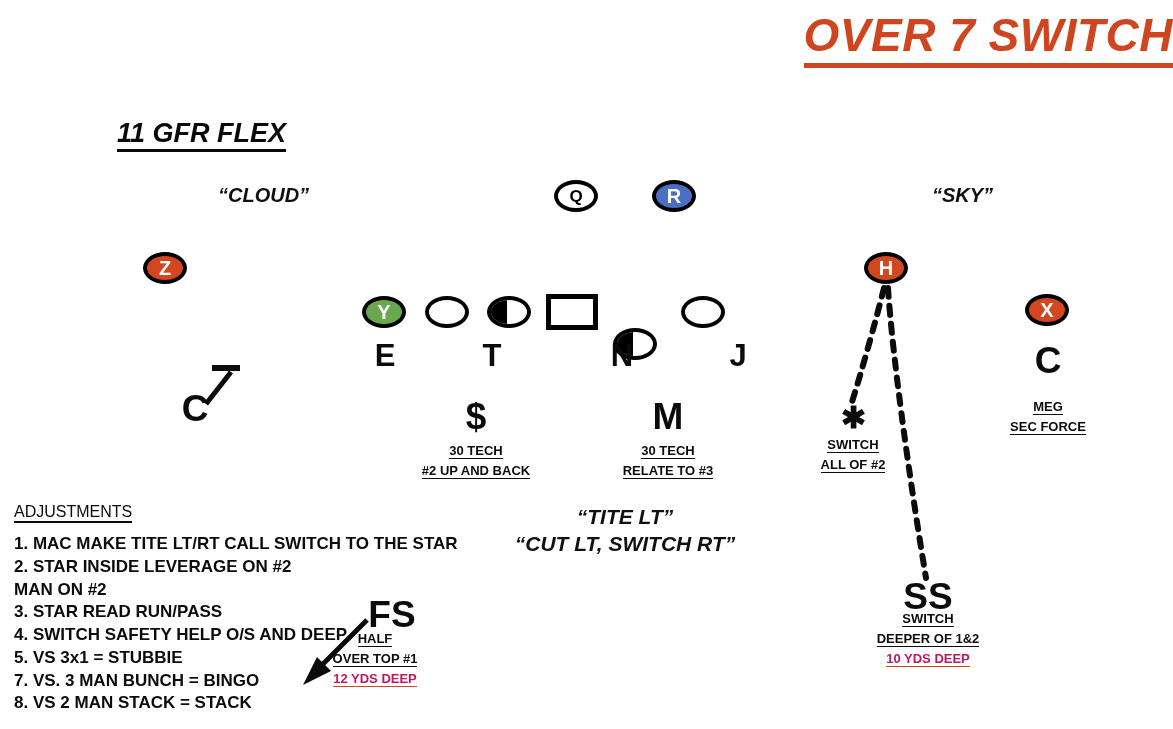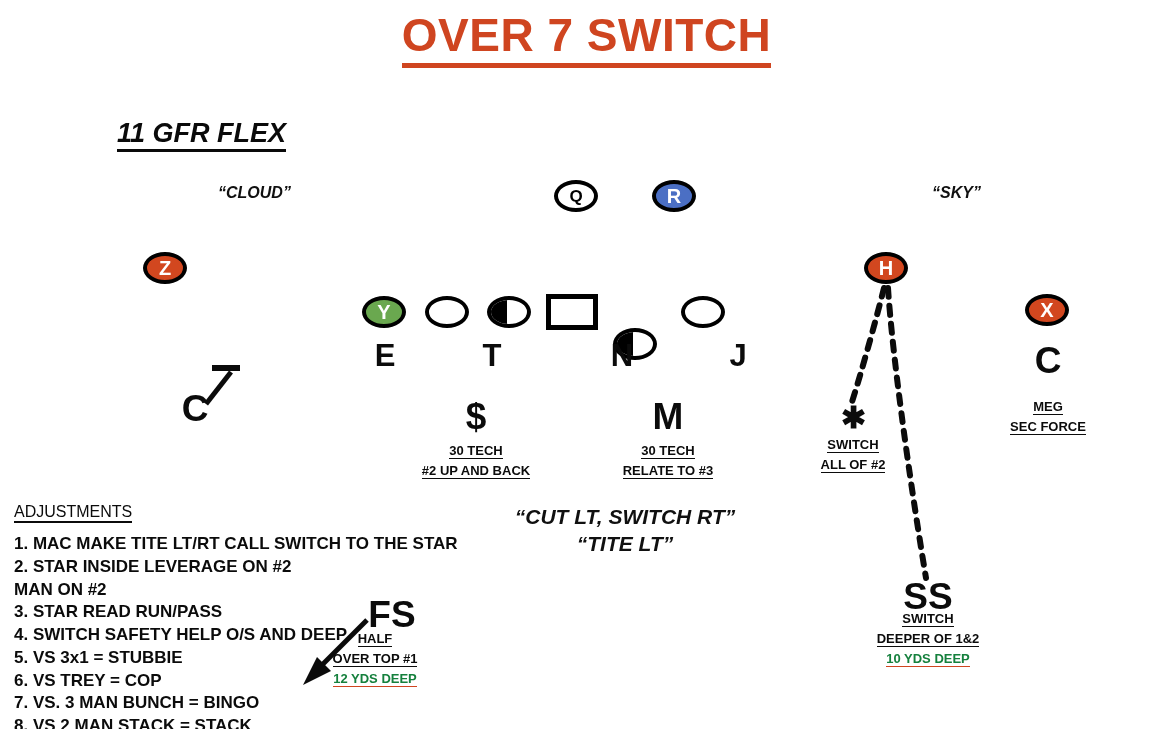--- a/index.html
+++ b/index.html
@@ -16,23 +16,24 @@
     width: 1173px;
     height: 729px;
     background: #ffffff;
     overflow: hidden;
   }
   .abs { position: absolute; }
 
   
   #play-title {
     left: 0; right: 0; top: 8px;
-    text-align: center;
+    text-align: right;
     font-size: 46px;
     font-weight: bold;
+    font-style: italic;
     color: #cf4520;
     letter-spacing: 0.5px;
   }
   #play-title span.u {
     border-bottom: 5px solid #cf4520;
     padding-bottom: 2px;
   }
   #formation-title {
     left: 100px; top: 118px;
     font-size: 27px;
@@ -41,21 +42,21 @@
     color: #0a0a0a;
   }
   #formation-title span.u {
     border-bottom: 3px solid #0a0a0a;
     padding-bottom: 1px;
     margin-left: 17px;
   }
 
   
   .call-word {
-    font-size: 16px;
+    font-size: 20px;
     font-weight: bold;
     font-style: italic;
     color: #101010;
     white-space: nowrap;
   }
   #call-cloud { left: 218px; top: 184px; }
   #call-sky   { left: 932px; top: 184px; }
 
   #center-calls {
     left: 500px; top: 503px;
@@ -137,21 +138,21 @@
   }
   .note .n-line {
     font-size: 13px;
     font-weight: bold;
     color: #0b0b0b;
     display: inline-block;
     border-bottom: 1.6px solid #0b0b0b;
     padding-bottom: 0px;
   }
   .note .n-line.depth {
-    color: #15803d;
+    color: #be185d;
     border-bottom-color: #cf4520;
   }
   .note .n-row { display: block; margin-top: 1px; }
 
   
   #adjustments {
     left: 14px; top: 503px;
     width: 470px;
   }
   #adj-heading {
@@ -200,22 +201,22 @@
   </div>
 
   <div class="abs" id="formation-title">
     <span class="u">11 GFR FLEX</span>
   </div>
 
   <div class="abs call-word" id="call-cloud">“CLOUD”</div>
   <div class="abs call-word" id="call-sky">“SKY”</div>
 
   <div class="abs" id="center-calls">
+    <div>“TITE LT”</div>
     <div>“CUT LT, SWITCH RT”</div>
-    <div>“TITE LT”</div>
   </div>
 
   <svg class="abs" id="routes" viewBox="0 0 1173 729">
 
     <g>
       <line x1="206" y1="404" x2="231" y2="372" stroke="#0b0b0b" stroke-width="5" stroke-linecap="butt"></line>
       <line x1="212" y1="368" x2="240" y2="368" stroke="#0b0b0b" stroke-width="6" stroke-linecap="butt"></line>
     </g>
 
     <path d="M 884 288 C 876 320, 862 370, 852 402" fill="none" stroke="#0b0b0b" stroke-width="6" stroke-dasharray="9 9" stroke-linecap="round"></path>
@@ -309,19 +310,18 @@
 
   <div class="abs" id="adjustments">
     <div id="adj-heading">ADJUSTMENTS</div>
     <ul id="adj-list">
       <li>1. MAC MAKE TITE LT/RT CALL SWITCH TO THE STAR</li>
       <li>2. STAR INSIDE LEVERAGE ON #2</li>
       <li>MAN ON #2</li>
       <li>3. STAR READ RUN/PASS</li>
       <li>4. SWITCH SAFETY HELP O/S AND DEEP</li>
       <li>5. VS 3x1 = STUBBIE</li>
-      <li>6. VS TREY = COP</li>
       <li>7. VS. 3 MAN BUNCH = BINGO</li>
       <li>8. VS 2 MAN STACK = STACK</li>
     </ul>
   </div>
 
 </div>
 
 </body></html>

